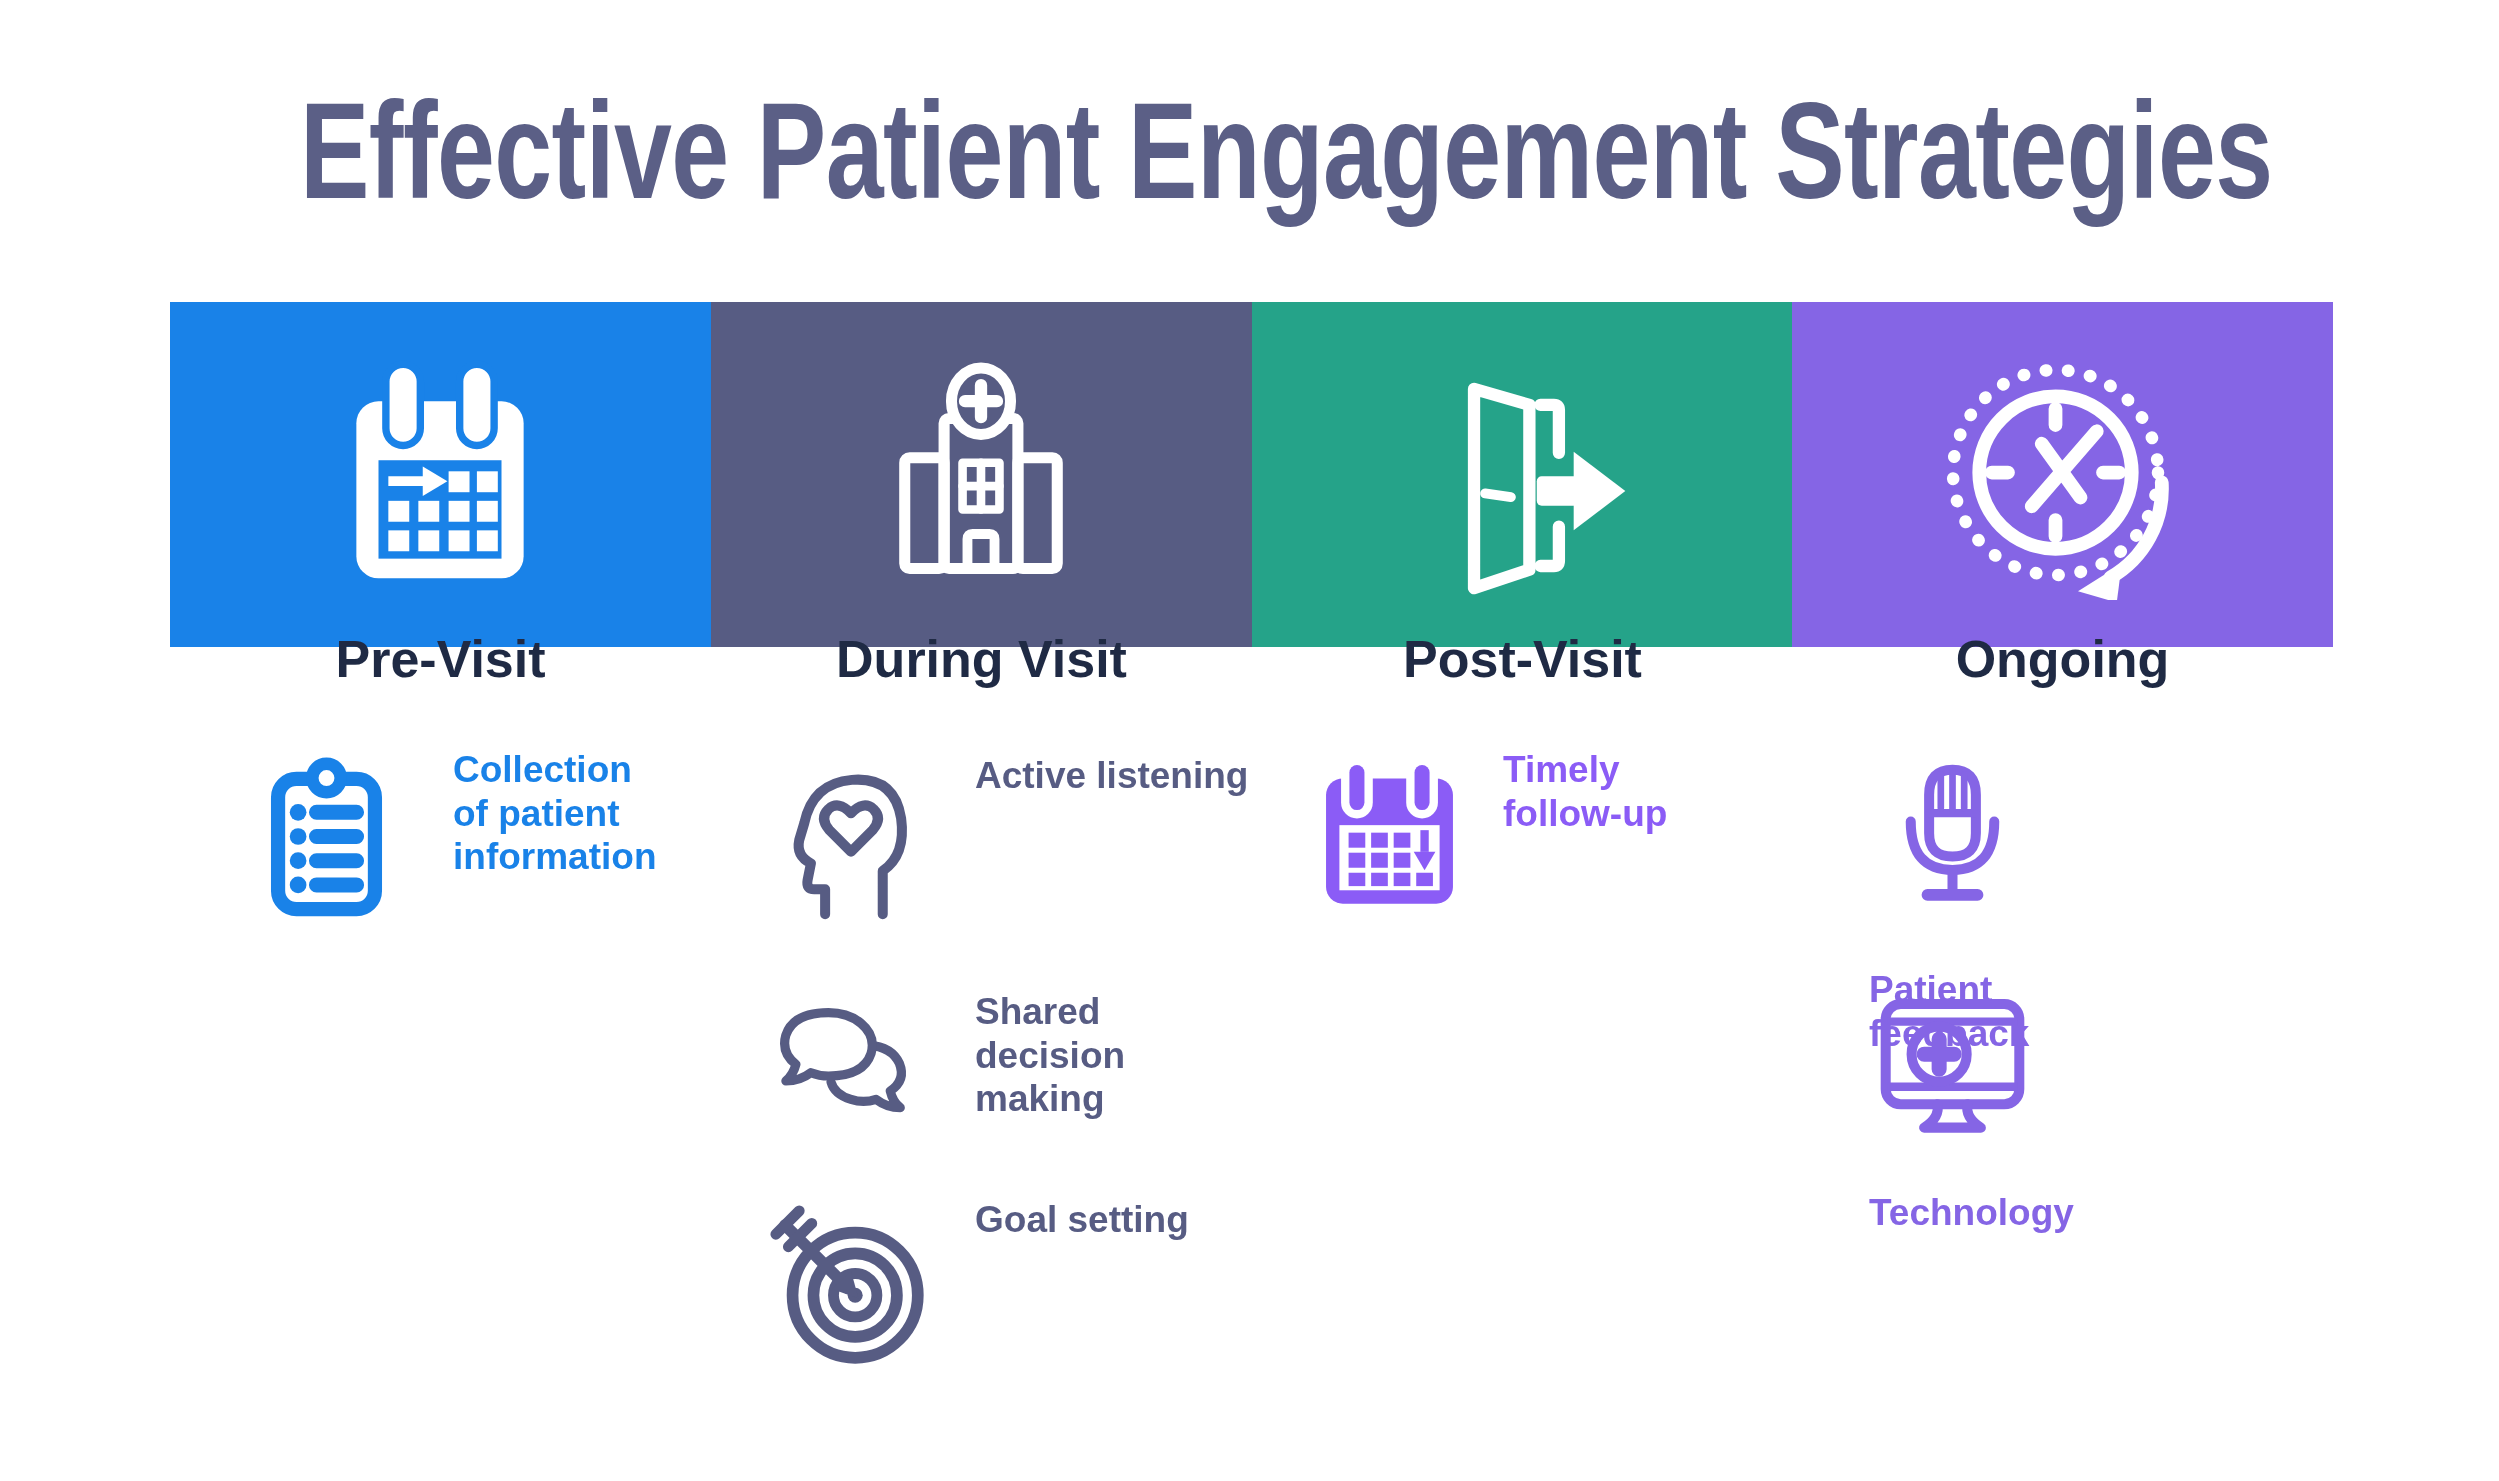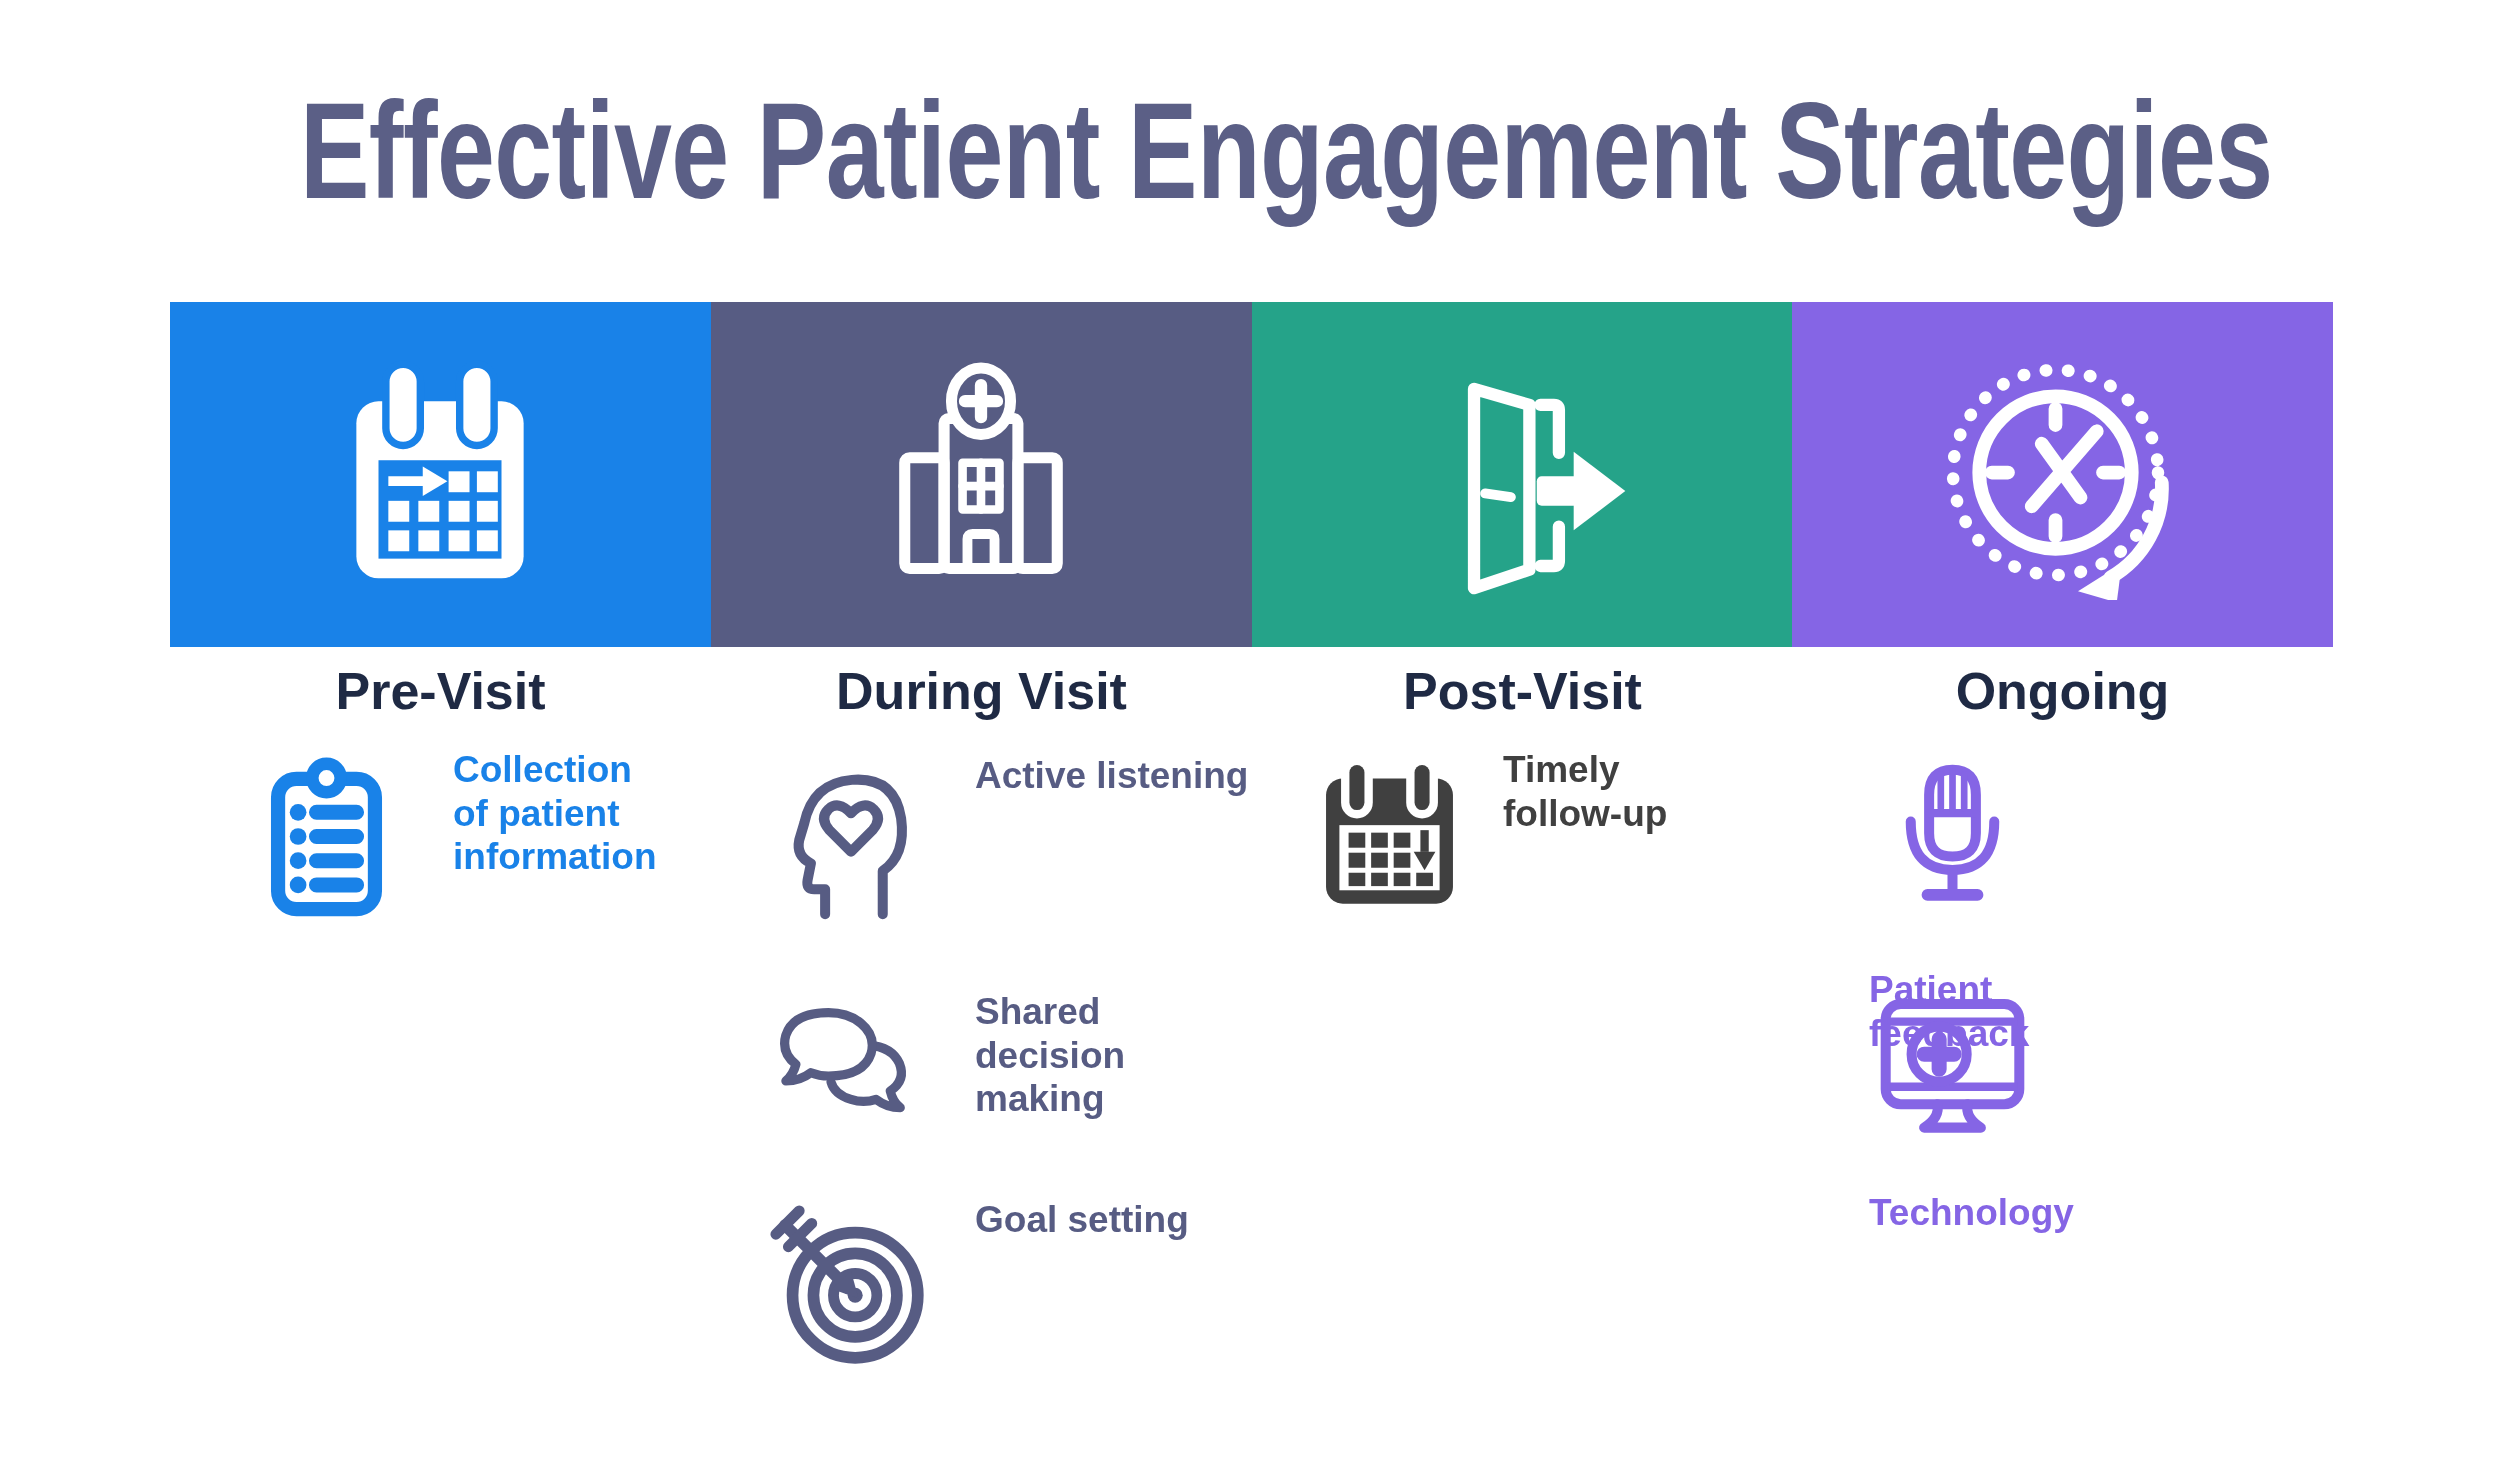--- a/index.html
+++ b/index.html
@@ -13,30 +13,30 @@
     transform:scaleX(0.76);letter-spacing:-0.8px;white-space:nowrap;
   }
   .banner{position:absolute;left:170px;top:302px;width:2163px;height:345px;display:flex;}
   .seg{flex:1;display:flex;align-items:center;justify-content:center;}
   .seg svg{display:block;}
   .seg-0{background:#1982E8;--seg:#1982E8;}
   .seg-1{background:#575C83;--seg:#575C83;}
   .seg-2{background:#25A389;--seg:#25A389;}
   .seg-3{background:#8565E5;--seg:#8565E5;}
   .col-title{
-    position:absolute;top:663px;width:541px;text-align:center;
+    position:absolute;top:631px;width:541px;text-align:center;
     font-size:52px;font-weight:bold;color:#1F2A44;line-height:1.1;
   }
   .ct-0{left:170px;} .ct-1{left:711px;} .ct-2{left:1252px;} .ct-3{left:1792px;}
   .item{position:absolute;display:flex;align-items:flex-start;gap:43px;}
   .item .ico{width:167px;flex:none;display:flex;align-items:center;justify-content:center;}
   .item .lbl{
     font-size:37px;font-weight:bold;line-height:1.18;white-space:pre-line;width:333px;
   }
-  .blue{color:#1982E8;} .slate{color:#575C83;} .green{color:#404040;gap:30px;} .purple{color:#8565E5;flex-direction:column;}
+  .blue{color:#1982E8;} .slate{color:#575C83;} .green{color:#8b5cf6;gap:30px;} .purple{color:#8565E5;flex-direction:column;}
 </style>
 </head>
 <body>
 
 <div class="canvas">
 
   <div class="main-title">Effective Patient Engagement Strategies</div>
 
   <div class="banner">
 

